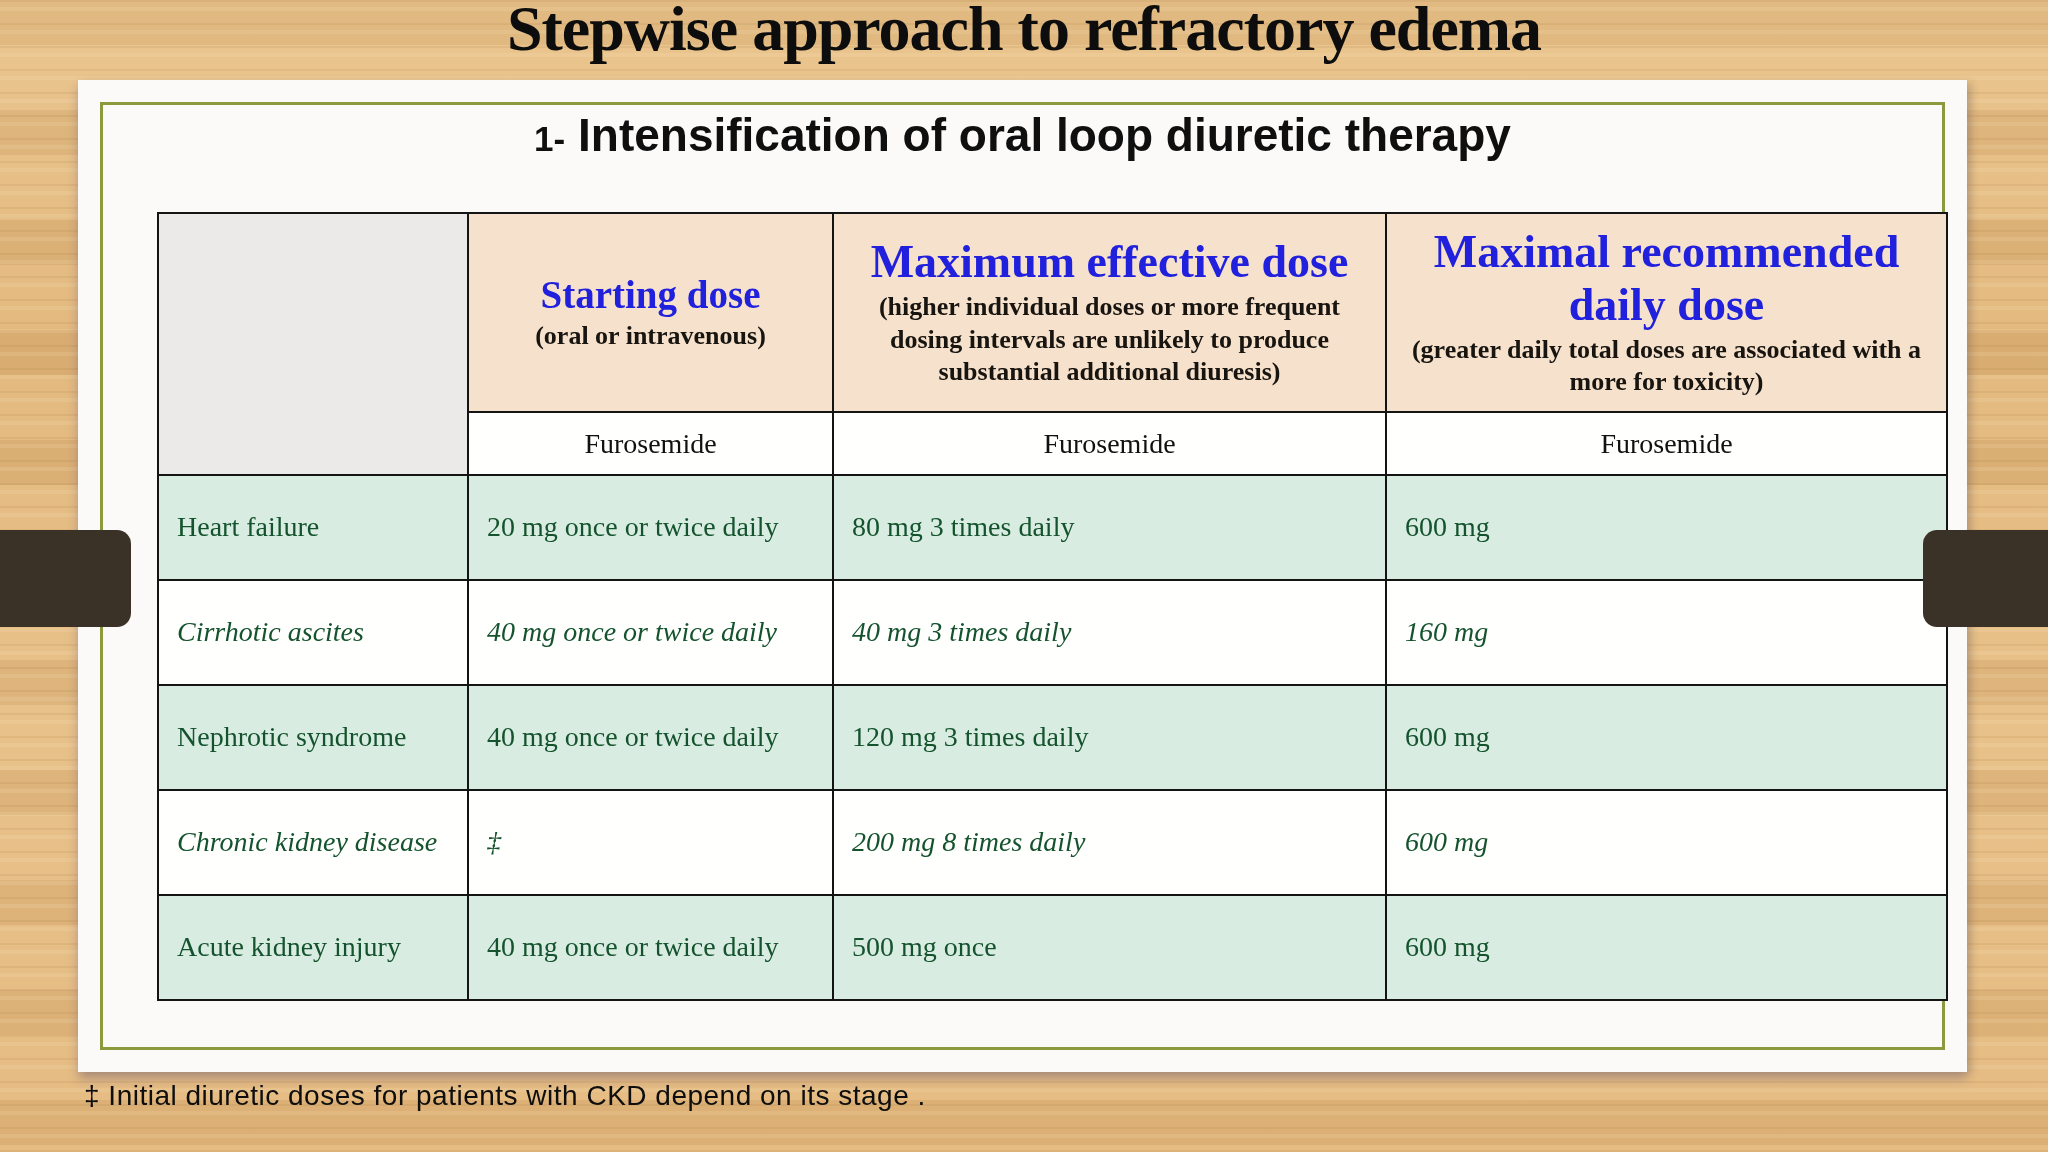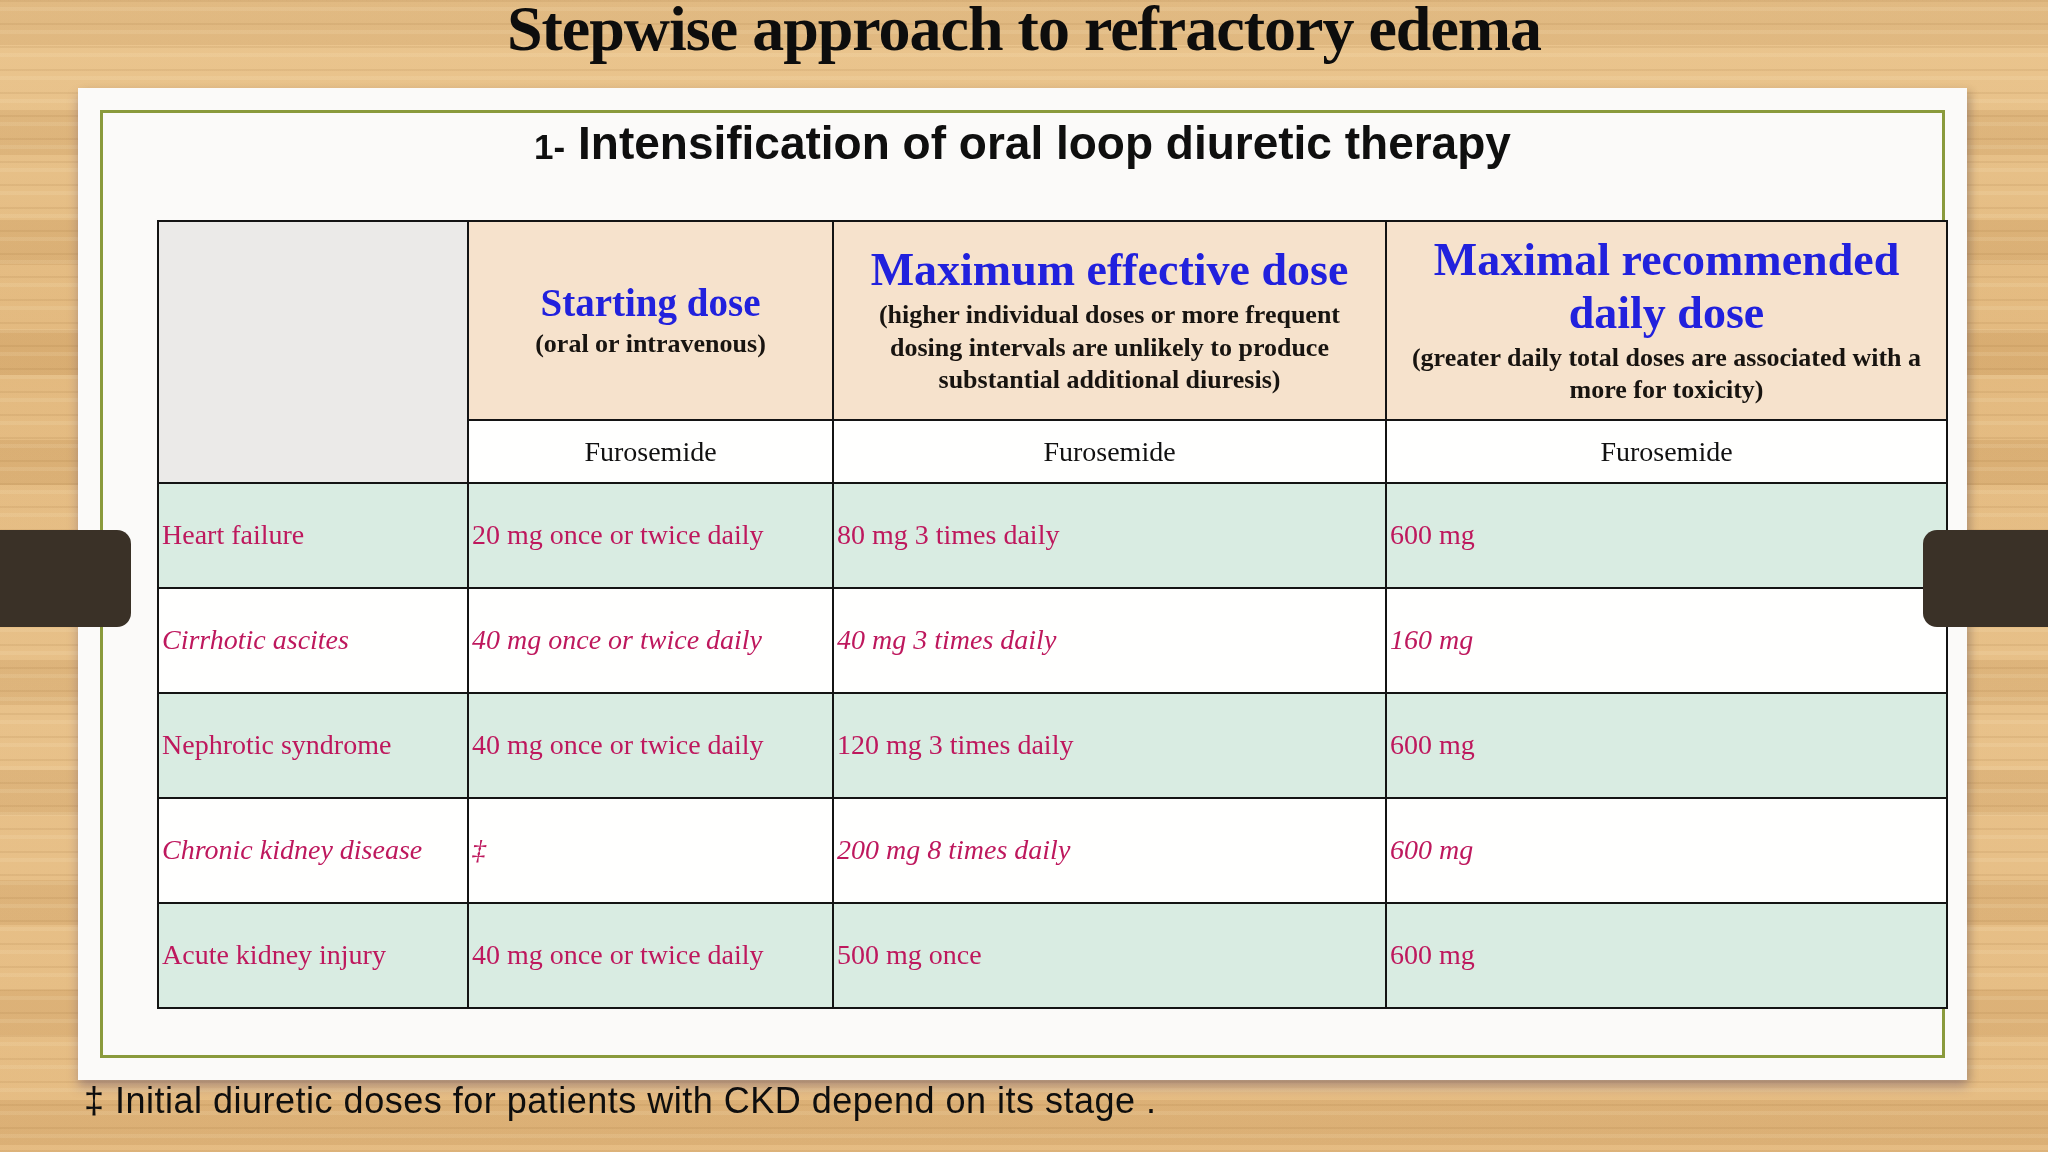--- a/index.html
+++ b/index.html
@@ -24,21 +24,21 @@
       linear-gradient(180deg, #e9c28a 0%, #e0b478 30%, #e6bd84 62%, #e3b77c 100%);
   }
 
   .main-title{
     position:absolute;top:-8px;left:0;width:100%;
     text-align:center;font-weight:bold;font-size:64px;color:#0d0d0d;
     letter-spacing:-1px;
   }
 
   .slide{
-    position:absolute;left:78px;top:88px;width:1889px;height:992px;
+    position:absolute;left:78px;top:80px;width:1889px;height:992px;
     background:#fbfaf9;
     box-shadow:0 7px 10px rgba(110,90,120,0.40), 5px 2px 7px rgba(120,100,60,0.20);
   }
   .frame{
     position:absolute;inset:22px;border:3px solid var(--frame-olive);
     pointer-events:none;
   }
 
   .subtitle{
     position:absolute;top:28px;left:0;right:0;text-align:center;
@@ -68,36 +68,36 @@
   .col-head .head-sub{
     color:#181410;font-weight:bold;font-size:26px;line-height:1.25;margin-top:2px;
   }
 
   .drug-row td{
     background:var(--row-white);text-align:center;vertical-align:middle;
     font-weight:normal;font-size:28px;height:63px;color:#111;
   }
 
   .data-row td{
-    font-size:28px;color:#be185d;height:105px;
-    vertical-align:middle;padding-left:3px;text-align:left;line-height:1.1;
+    font-size:28px;color:#14532d;height:105px;
+    vertical-align:middle;padding-left:18px;text-align:left;line-height:1.1;
   }
   .row-mint td{background:var(--row-mint);}
   .row-white td{background:var(--row-white);font-style:italic;}
 
   .side-bar{
     position:absolute;top:530px;height:97px;background:var(--side-bar-brown);
     z-index:6;
   }
   .side-bar.left{left:0;width:131px;border-radius:0 14px 14px 0;}
   .side-bar.right{left:1923px;width:125px;border-radius:14px 0 0 14px;}
 
   .footnote{
     position:absolute;left:84px;top:1080px;
-    font-family:"Liberation Sans", sans-serif;font-size:36px;color:#0e0e0e;
+    font-family:"Liberation Sans", sans-serif;font-size:28px;color:#0e0e0e;
     letter-spacing:0.5px;
   }
 </style>
 </head>
 <body>
 
 <div class="main-title">Stepwise approach to refractory edema</div>
 
 <div class="slide">
   <div class="frame"></div>

